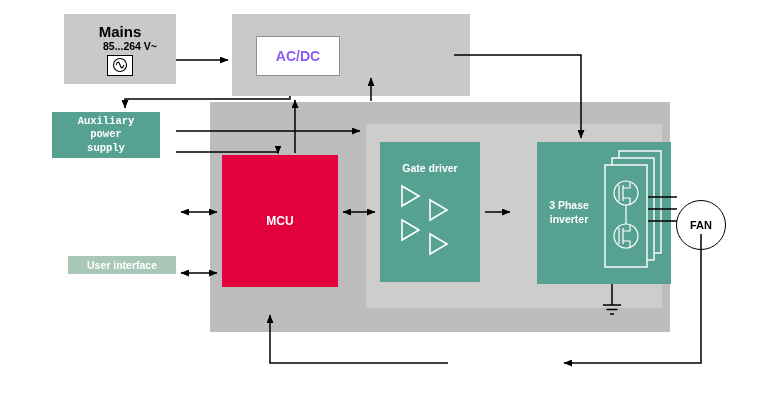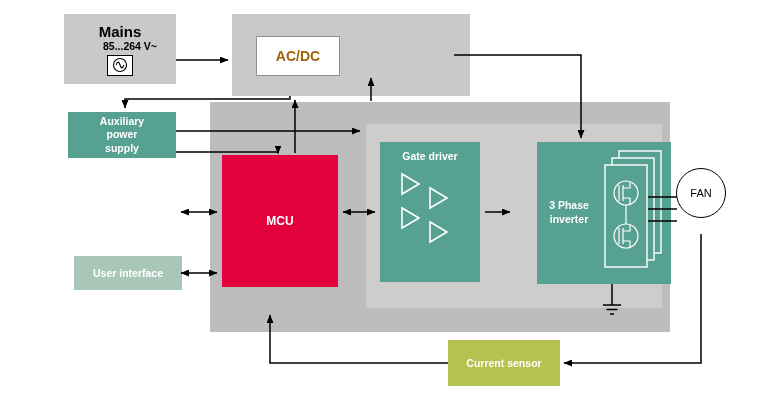--- a/index.html
+++ b/index.html
@@ -13,38 +13,38 @@
 
   
   #mains{left:64px;top:14px;width:112px;height:70px;background:#c9c9c9;
          flex-direction:column;z-index:3;}
   #acdc-wrap{left:232px;top:14px;width:238px;height:82px;background:#c9c9c9;z-index:1;}
   #main-container{left:210px;top:102px;width:460px;height:230px;background:#bdbdbd;z-index:1;}
   #inner-container{left:366px;top:124px;width:296px;height:184px;background:#cdcdcd;z-index:2;}
 
   
   #acdc{left:256px;top:36px;width:84px;height:40px;background:#ffffff;
-        border:1px solid #8f8f8f;font-size:14px;font-weight:bold;color:#a16207;z-index:3;}
+        border:1px solid #8f8f8f;font-size:14px;font-weight:bold;color:#8b5cf6;z-index:3;}
   .teal{background:#56a191;color:#fff;font-weight:bold;}
   #pfc{left:364px;top:36px;width:90px;height:38px;font-size:11px;z-index:3;}
-  #aux{left:68px;top:112px;width:108px;height:46px;font-size:10.5px;line-height:1.3;
-       padding:0 26px;z-index:3;}
+  #aux{left:52px;top:112px;width:108px;height:46px;font-size:10.5px;line-height:1.3;
+       padding:0 26px;z-index:3;font-family:Liberation Mono, monospace;}
   #security{left:68px;top:188px;width:108px;height:48px;background:#86a93f;color:#fff;
             font-weight:bold;font-size:11px;z-index:3;}
-  #ui{left:74px;top:256px;width:108px;height:34px;background:#a9c7b9;color:#fff;
+  #ui{left:68px;top:256px;width:108px;height:18px;background:#a9c7b9;color:#fff;
       font-weight:bold;font-size:10.5px;z-index:3;}
   #mcu{left:222px;top:155px;width:116px;height:132px;background:#e2003d;color:#fff;
        font-weight:bold;font-size:12px;z-index:3;}
   #gate{left:380px;top:142px;width:100px;height:140px;flex-direction:column;
-        justify-content:flex-start;padding-top:8px;font-size:10.5px;z-index:3;}
+        justify-content:flex-start;padding-top:20px;font-size:10.5px;z-index:3;}
   #inverter{left:514px;top:142px;width:134px;height:142px;flex-direction:row;
             padding:4px 2px;font-size:10.5px;z-index:3;margin-left:23px;}
   #inverter .lbl{width:56px;line-height:1.3;}
-  #fan{left:676px;top:168px;width:50px;height:50px;border-radius:50%;background:#fff;
-       border:1.6px solid #000;font-size:11px;font-weight:normal;color:#000;z-index:4;}
+  #fan{left:676px;top:200px;width:50px;height:50px;border-radius:50%;background:#fff;
+       border:1.6px solid #000;font-size:11px;font-weight:bold;color:#000;z-index:4;}
   #sensor{left:448px;top:340px;width:112px;height:46px;background:#b5c250;color:#fff;
           font-weight:bold;font-size:10.5px;z-index:3;}
 
   .mains-title{font-size:15px;font-weight:bold;color:#000;}
   .mains-sub{font-size:10.5px;font-weight:bold;color:#000;padding-left:20px;}
   .ac-icon{width:24px;height:19px;background:#fff;border:1px solid #000;margin-top:3px;
            display:flex;align-items:center;justify-content:center;}
 
   svg.overlay{position:absolute;left:0;top:0;z-index:6;pointer-events:none;}
 </style>
@@ -100,21 +100,20 @@
           <circle cx="29" cy="88" r="12"></circle>
           <path d="M22 80 V96 M26 80 V96 M26 83 H33 V77 M26 93 H33 V99"></path>
           <path d="M29 57 V76"></path>
         </g>
       </g>
     </svg>
   </div>
 
   <div class="box" id="fan">FAN</div>
 
-  <div class="box" id="sensor">Current sensor</div>
 
   <svg class="overlay" width="780" height="408" viewBox="0 0 780 408">
     <defs>
       <marker id="ah" markerWidth="9" markerHeight="7" refX="8" refY="3.5" orient="auto-start-reverse" markerUnits="userSpaceOnUse">
         <path d="M0 0 L8.5 3.5 L0 7 Z" fill="#000"></path>
       </marker>
     </defs>
     <g fill="none" stroke="#000" stroke-width="1.5">
       <path d="M176 60 H228" marker-end="url(#ah)"></path>
       <path d="M290 96 V99 H125 V108" marker-end="url(#ah)"></path>

